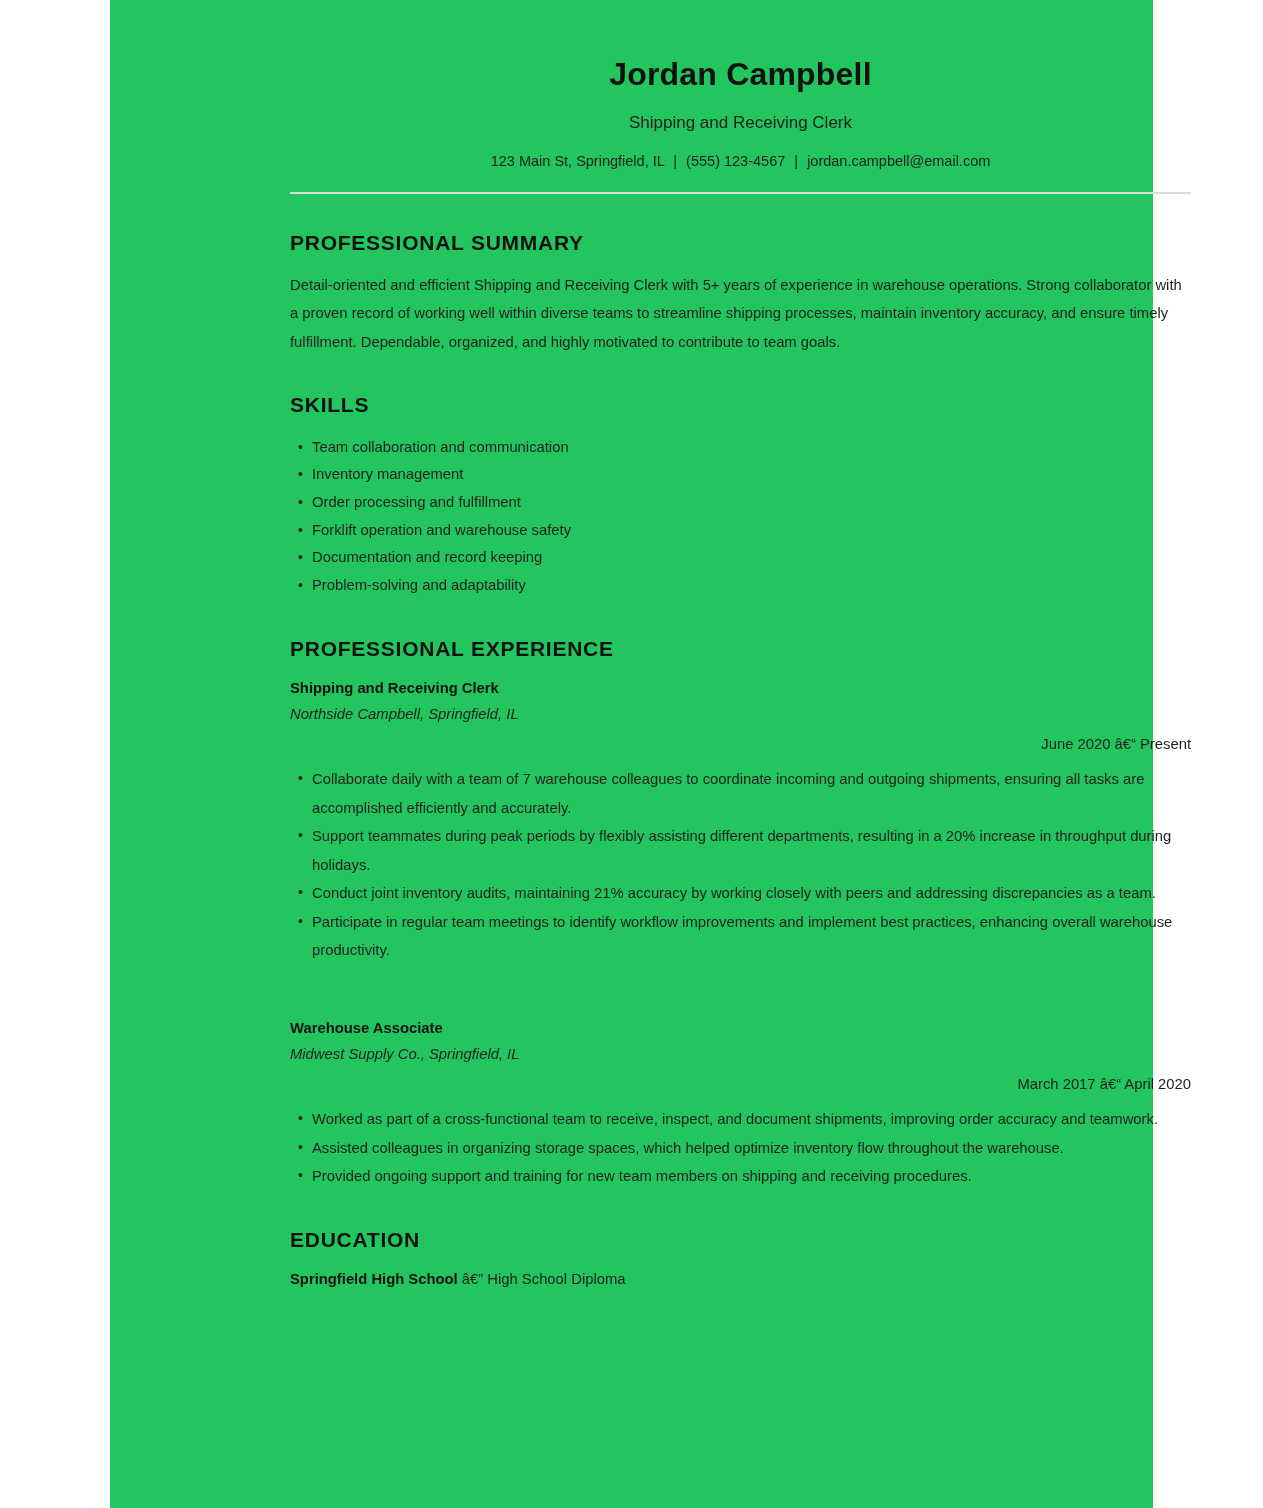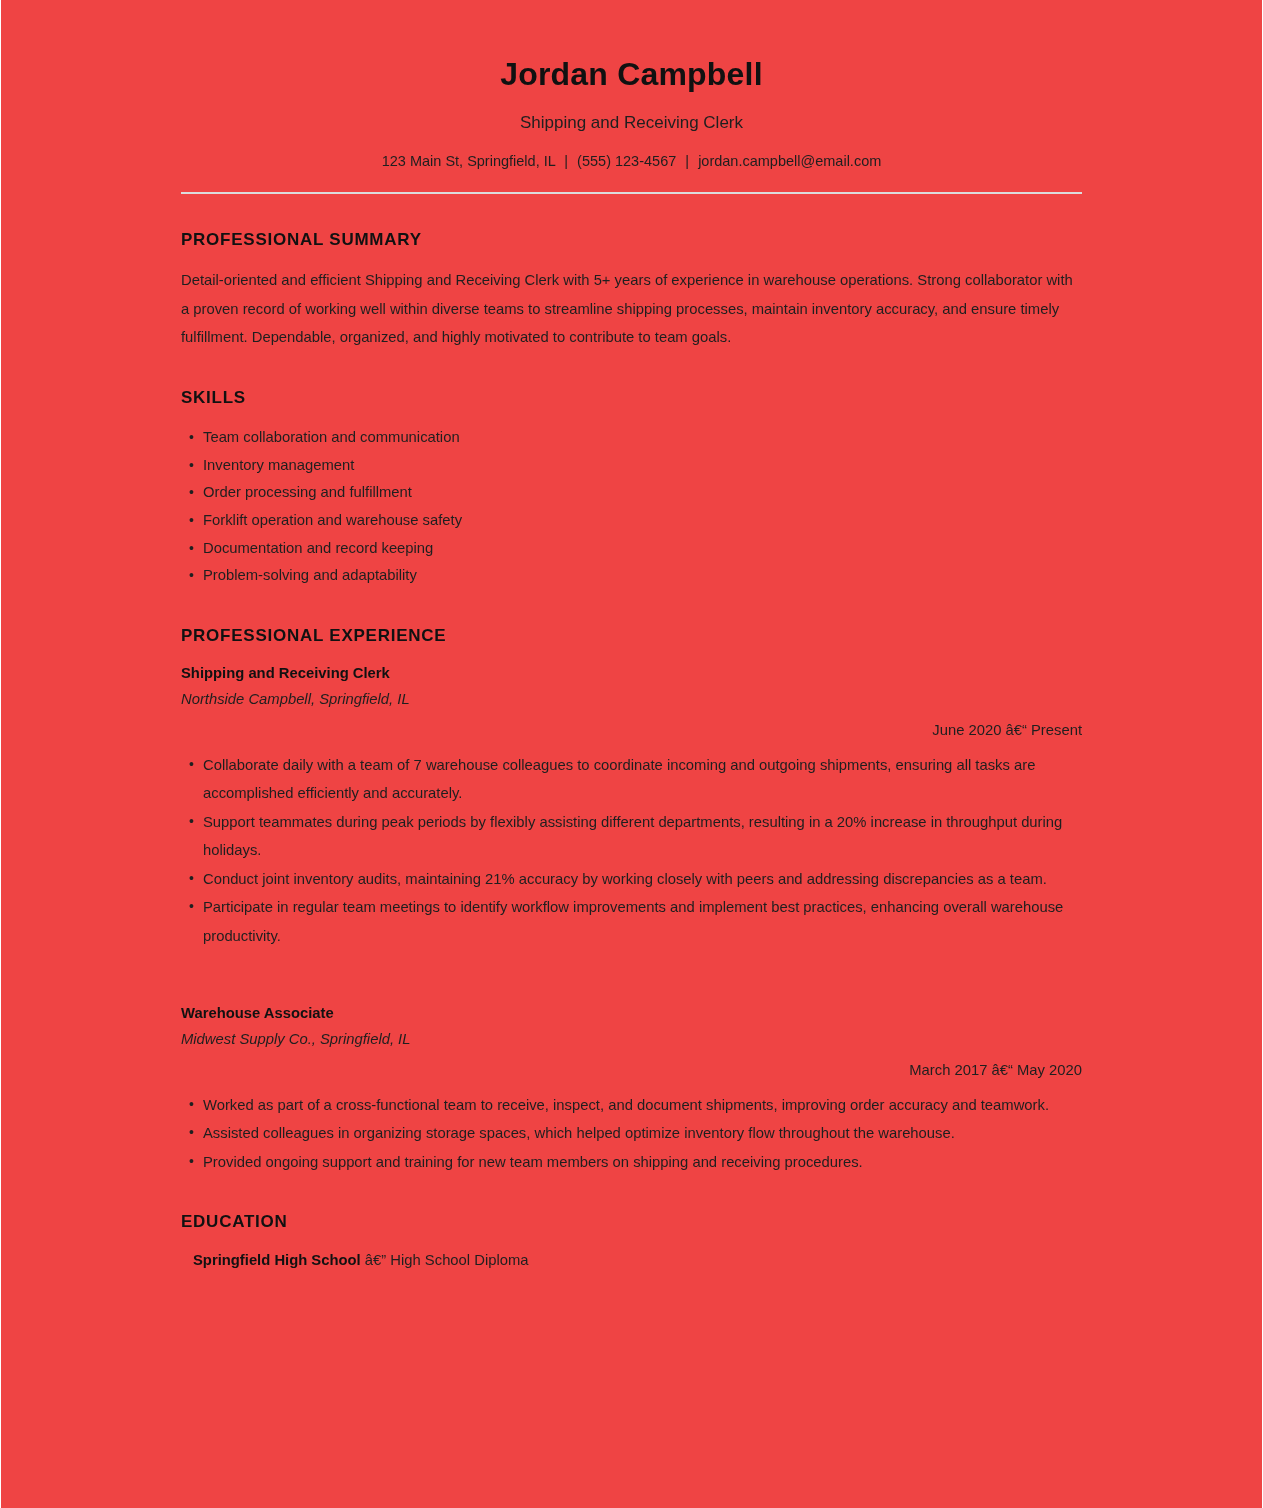--- a/index.html
+++ b/index.html
@@ -6,24 +6,24 @@
     margin: 0;
     padding: 0;
     background: #ffffff;
   }
   body {
     font-family: "Liberation Sans", sans-serif;
     color: #1a1a1a;
     -webkit-font-smoothing: antialiased;
   }
   .page {
-    width: 1261px;
+    width: 1043px;
     min-height: 1508px;
     margin: 0 auto;
-    background: #ef4444;
+    background: #22c55e;
     box-sizing: border-box;
     position: relative;
   }
   .sheet {
     position: absolute;
     left: 180px;
     top: 0;
     width: 901px;
   }
 
@@ -64,21 +64,21 @@
     border-top: 2px solid #dcdcdc;
     margin: 21px 0 0 0;
     width: 901px;
   }
 
   
   .section {
     margin-top: 36px;
   }
   .section-heading {
-    font-size: 17px;
+    font-size: 21px;
     font-weight: bold;
     letter-spacing: 0.75px;
     color: #111111;
     text-transform: uppercase;
     margin: 0 0 16px 0;
     line-height: 1.2;
   }
   .summary-text {
     font-size: 14.8px;
     line-height: 1.93;
@@ -143,21 +143,21 @@
     text-align: right;
     line-height: 1.6;
     margin: 7px 0 8px 0;
   }
 
   
   .education-line {
     font-size: 14.8px;
     color: #1f1f1f;
     line-height: 1.6;
-    margin: 12px;
+    margin: 0;
   }
   .education-school {
     font-weight: bold;
     color: #111111;
   }
 </style>
 </head>
 <body>
 
 <div class="page">
@@ -204,21 +204,21 @@
           <li>Collaborate daily with a team of 7 warehouse colleagues to coordinate incoming and outgoing shipments, ensuring all tasks are accomplished efficiently and accurately.</li>
           <li>Support teammates during peak periods by flexibly assisting different departments, resulting in a 20% increase in throughput during holidays.</li>
           <li>Conduct joint inventory audits, maintaining 21% accuracy by working closely with peers and addressing discrepancies as a team.</li>
           <li>Participate in regular team meetings to identify workflow improvements and implement best practices, enhancing overall warehouse productivity.</li>
         </ul>
       </div>
 
       <div class="experience-entry second">
         <div class="entry-role">Warehouse Associate</div>
         <div class="entry-company">Midwest Supply Co., Springfield, IL</div>
-        <div class="entry-dates">March 2017 â€“ May 2020</div>
+        <div class="entry-dates">March 2017 â€“ April 2020</div>
         <ul class="bullets">
           <li>Worked as part of a cross-functional team to receive, inspect, and document shipments, improving order accuracy and teamwork.</li>
           <li>Assisted colleagues in organizing storage spaces, which helped optimize inventory flow throughout the warehouse.</li>
           <li>Provided ongoing support and training for new team members on shipping and receiving procedures.</li>
         </ul>
       </div>
     </div>
 
     <div class="section">
       <div class="section-heading">EDUCATION</div>

